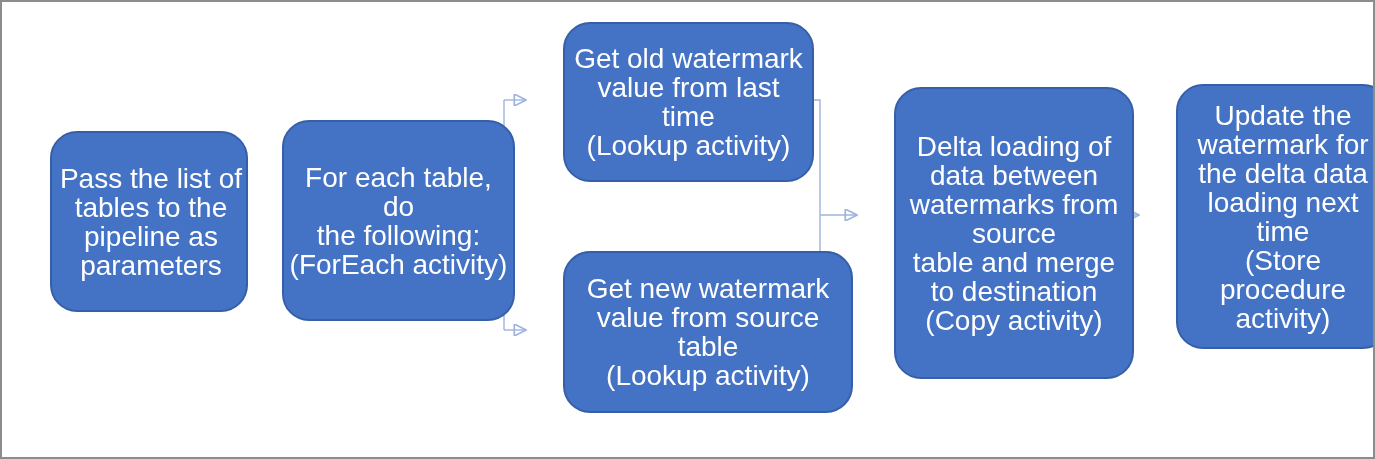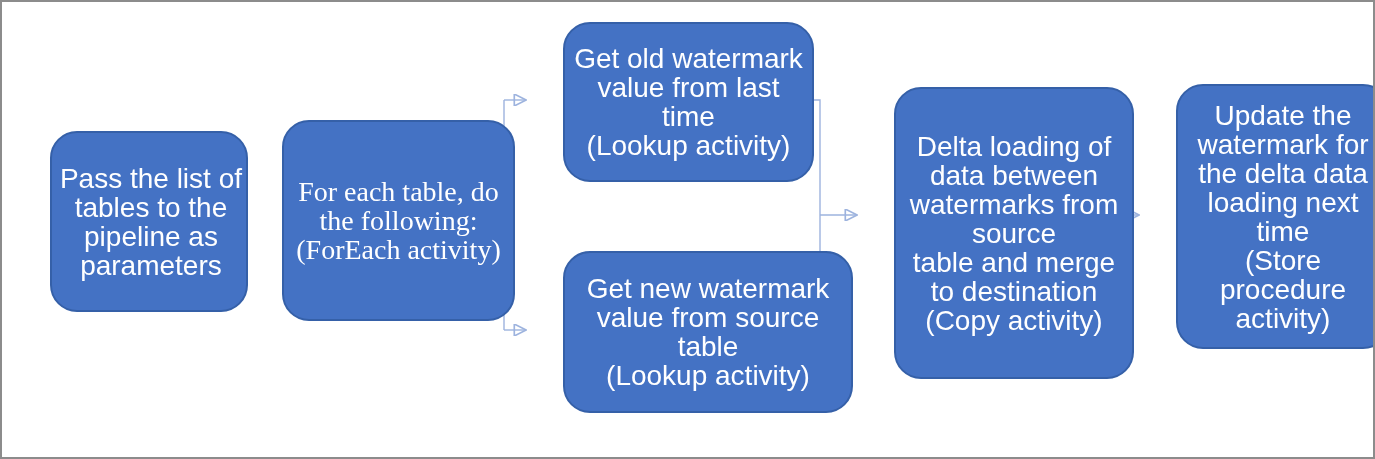--- a/index.html
+++ b/index.html
@@ -30,21 +30,21 @@
     border-radius:27px;
     color:var(--text-color,#ffffff);
     display:flex;align-items:center;justify-content:center;
     text-align:center;
     font-size:28px;line-height:29px;
     padding:6px 4px;
     margin-left:34px;
   }
   .node-label{white-space:pre-line;}
   .node-1{left:14px;top:129px;width:198px;height:181px;justify-content:flex-end;}
-  .node-2{left:246px;top:118px;width:233px;height:201px;font-family:Liberation Serif, serif;}
+  .node-2{left:246px;top:118px;width:233px;height:201px;}
   .node-3{left:527px;top:20px;width:251px;height:160px;}
   .node-4{left:527px;top:249px;width:290px;height:162px;}
   .node-5{left:858px;top:85px;width:240px;height:292px;}
   .node-6{left:1140px;top:82px;width:214px;height:265px;}
 </style>
 </head>
 <body>
 
 <div class="frame">
 

